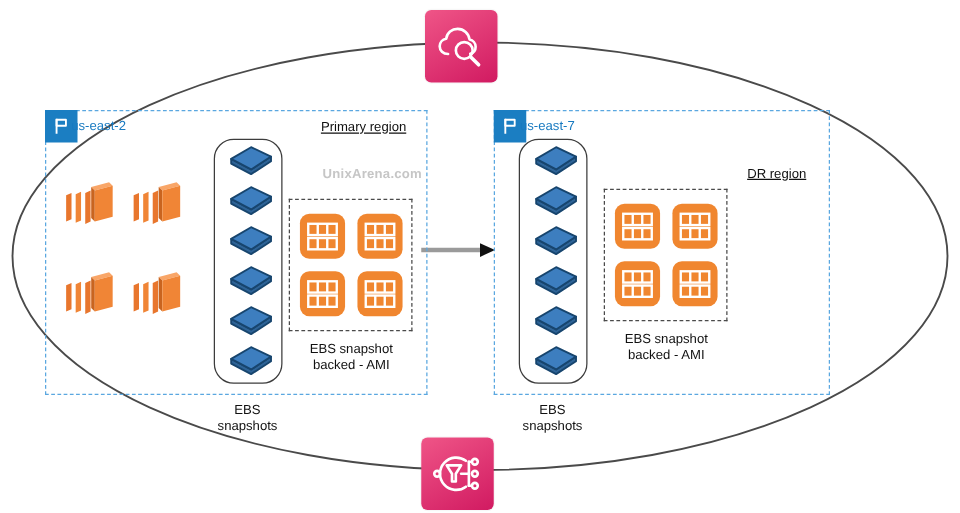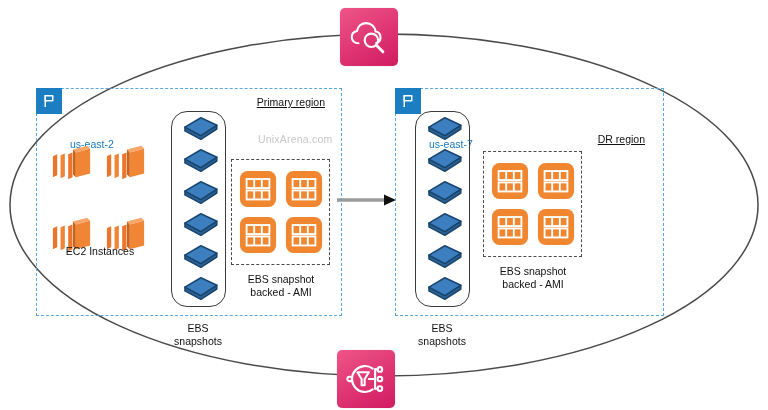--- a/index.html
+++ b/index.html
@@ -7,42 +7,42 @@
           font-family:"Liberation Sans", sans-serif;color:#1a1a1a;}
   .bg-svg{position:absolute;left:0;top:0;z-index:0;}
   .service-icon{position:absolute;width:58px;height:58px;border-radius:5px;z-index:3;
     background:linear-gradient(150deg,#ef5587 0%,#d11a61 100%);
     display:flex;align-items:center;justify-content:center;box-shadow:0 0 0 1px rgba(0,0,0,0.03);}
   .region{position:absolute;border:1.5px dashed #5aa7e0;z-index:2;background:transparent;}
   .region-primary{left:36px;top:88px;width:304px;height:226px;}
   .region-dr{left:395px;top:88px;width:267px;height:226px;}
   .flag-badge{position:absolute;left:-1.5px;top:-1.5px;width:26px;height:26px;background:#1b7ec2;
     display:flex;align-items:center;justify-content:center;}
-  .region-name{position:absolute;left:33px;top:6px;font-size:10.5px;color:#1779c0;margin-top:43px;}
+  .region-name{position:absolute;left:20px;top:6px;font-size:10.5px;color:#1779c0;}
   .region-type{position:absolute;top:7px;font-size:10.5px;color:#111;text-decoration:underline;}
   .region-primary .region-type{right:16px;}
   .region-dr .region-type{right:18px;margin-top:37px;}
   .ec2-area{position:absolute;left:14px;top:52px;width:98px;}
   .ec2-grid{display:grid;grid-template-columns:44px 44px;column-gap:10px;row-gap:30px;}
   .ec2-label{position:absolute;left:-10px;top:104px;width:118px;text-align:center;font-size:10.5px;color:#111;}
   .ebs-col{position:absolute;left:134px;top:22px;width:55px;height:196px;border:1.5px solid #3c3c3c;
     border-radius:16px;display:flex;flex-direction:column;align-items:center;justify-content:space-evenly;box-sizing:border-box;}
   .region-dr .ebs-col{left:19px;}
   .ami-box{position:absolute;width:99px;height:106px;border:1.5px dashed #4a4a4a;box-sizing:border-box;
     display:grid;grid-template-columns:38px 38px;grid-template-rows:38px 38px;gap:8px;
     align-content:center;justify-content:center;}
   .region-primary .ami-box{left:194px;top:70px;}
   .region-dr .ami-box{left:87px;top:62px;}
   .ami-label{position:absolute;width:120px;text-align:center;font-size:10.5px;line-height:12.5px;color:#111;}
   .region-primary .ami-label{left:184px;top:184px;}
   .region-dr .ami-label{left:77px;top:176px;}
   .ebs-label{position:absolute;width:100px;text-align:center;font-size:10.5px;line-height:13px;color:#111;z-index:2;}
   .ebs-label-left{left:148px;top:322px;}
   .ebs-label-right{left:392px;top:322px;}
-  .watermark{position:absolute;left:258px;top:133px;font-size:10.5px;color:#c6c6c6;z-index:2;letter-spacing:0.2px;}
+  .watermark{position:absolute;left:258px;top:133px;font-size:10.5px;color:#c6c6c6;z-index:2;letter-spacing:0.2px;font-weight:bold;}
   .icon-svg{display:block;}
 </style>
 </head>
 <body>
 
 <div class="canvas">
 
   <svg class="bg-svg" width="768" height="410" viewBox="0 0 768 410">
     <ellipse cx="384" cy="205" rx="374" ry="171" fill="none" stroke="#4a4a4a" stroke-width="1.5"></ellipse>
     <g>
@@ -112,21 +112,20 @@
   </svg>
           <svg class="icon-svg" width="42" height="42" viewBox="0 0 44 44">
     <polygon points="2,16 6.5,14 6.5,36 2,38" fill="#e8762d"></polygon>
     <polygon points="10,15 14.5,13 14.5,37 10,39" fill="#f08536"></polygon>
     <polygon points="18,14 22.5,12 22.5,38 18,40" fill="#e8762d"></polygon>
     <polygon points="26,12 41,8 38,5 23,9" fill="#f9a668"></polygon>
     <polygon points="23,9 26,12 26,38 23,35" fill="#c9641f"></polygon>
     <polygon points="26,12 41,8 41,34 26,38" fill="#f08536"></polygon>
   </svg>
         </div>
-      <div class="ec2-label">EC2 Instances</div>
     </div>
 
     <div class="ebs-col">
       <svg class="icon-svg" width="44" height="30" viewBox="0 0 44 32">
     <polygon points="7,14 7,18 24,27 41,16 41,12 24,23" fill="#2e6396" stroke="#17456e" stroke-width="1.6" stroke-linejoin="round"></polygon>
     <polygon points="7,14 24,4 41,12 24,23" fill="#3d7ebf" stroke="#17456e" stroke-width="1.6" stroke-linejoin="round"></polygon>
   </svg>
     <svg class="icon-svg" width="44" height="30" viewBox="0 0 44 32">
     <polygon points="7,14 7,18 24,27 41,16 41,12 24,23" fill="#2e6396" stroke="#17456e" stroke-width="1.6" stroke-linejoin="round"></polygon>
     <polygon points="7,14 24,4 41,12 24,23" fill="#3d7ebf" stroke="#17456e" stroke-width="1.6" stroke-linejoin="round"></polygon>

